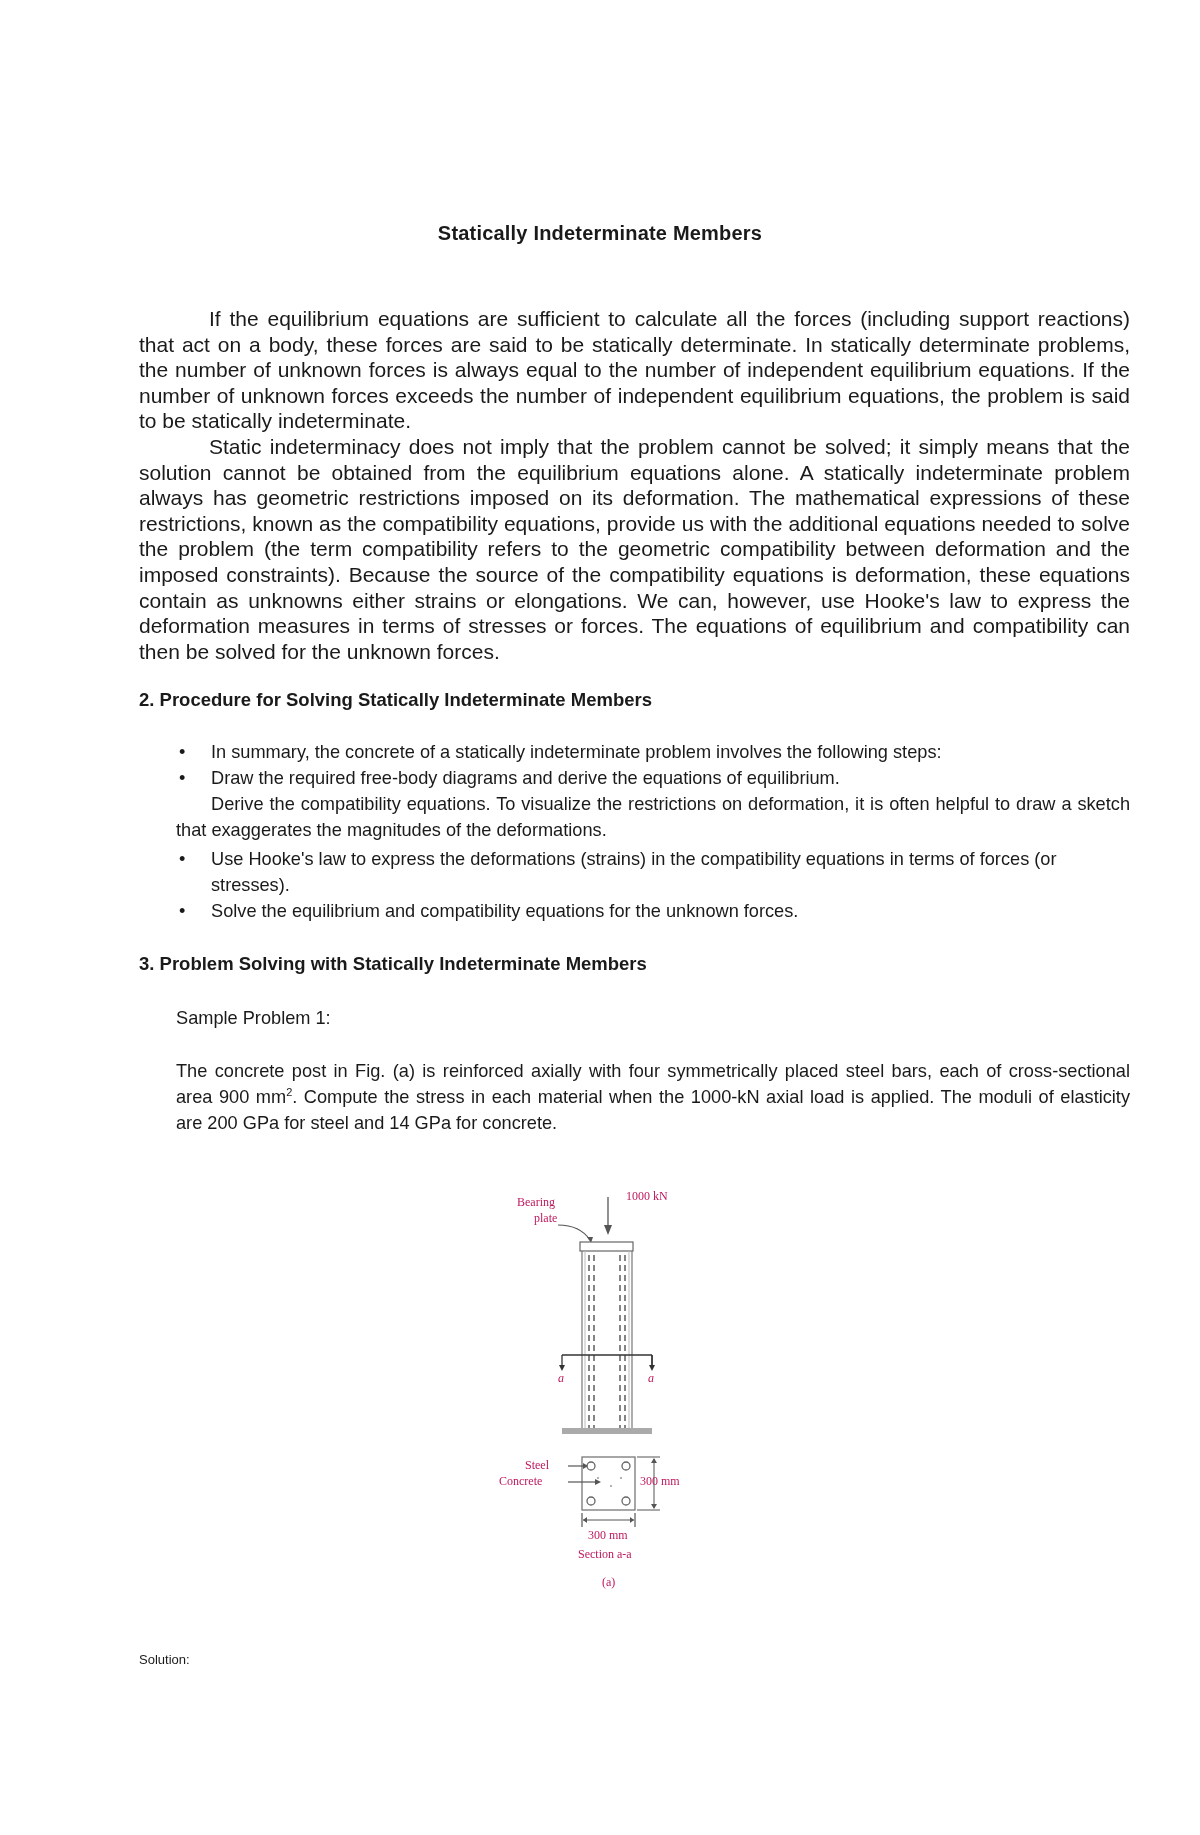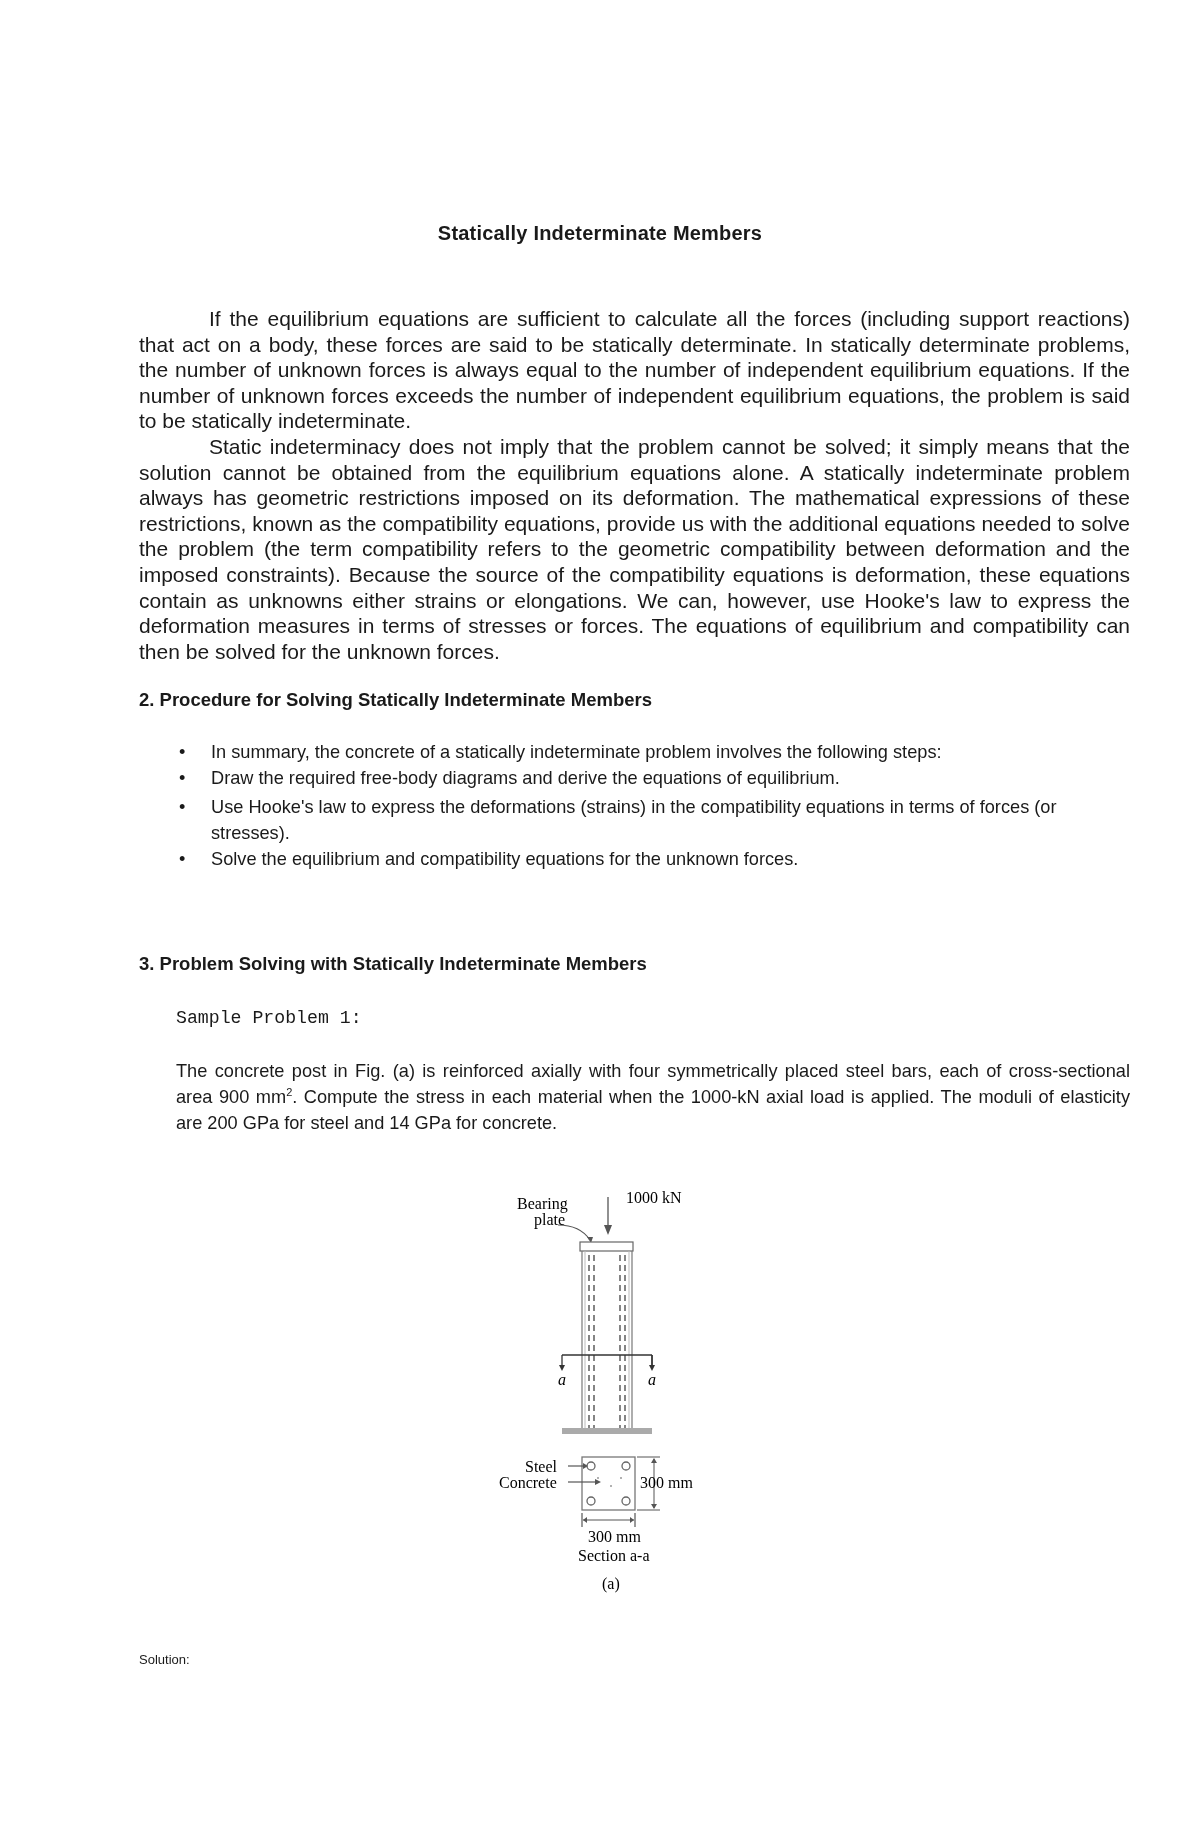--- a/index.html
+++ b/index.html
@@ -11,21 +11,21 @@
   .para { position: absolute; left: 139px; width: 991px; font-size: 21px; line-height: 25.6px;
           text-align: justify; font-stretch: condensed; }
   .para .indent { display: inline-block; width: 70px; }
   .heading { position: absolute; left: 139px; font-weight: bold; font-size: 18.5px; }
   .bullets { position: absolute; left: 139px; width: 991px; font-size: 18.2px; line-height: 26px; }
   .bullet-row { position: relative; padding-left: 72px; }
   .bullet-row .dot { position: absolute; left: 40px; top: 0; }
   .sub-para { padding-left: 37px; text-indent: 35px; text-align: justify; margin-top: 0; }
   .sample { position: absolute; left: 176px; width: 954px; font-size: 18.2px; line-height: 26px; text-align: justify; }
   .figure { position: absolute; left: 490px; top: 1195px; width: 220px; height: 430px; }
-  .fig-label { position: absolute; font-family: "Liberation Serif", "DejaVu Serif", serif; font-size: 16px; color: #000000; white-space: nowrap; }
+  .fig-label { position: absolute; font-family: "Liberation Serif", "DejaVu Serif", serif; font-size: 12px; color: #be185d; white-space: nowrap; }
   .solution { position: absolute; left: 139px; top: 1652px; font-size: 13px; }
   sup { font-size: 11px; line-height: 0; }
 </style>
 </head>
 <body>
 
 <div class="page">
 
   <div class="title">Statically Indeterminate Members</div>
 
@@ -37,33 +37,34 @@
 
   <div class="bullets" style="top:739px;">
     <div class="bullet-row">
       <span class="dot">•</span>
       <span>In summary, the concrete of a statically indeterminate problem involves the following steps:</span>
     </div>
     <div class="bullet-row">
       <span class="dot">•</span>
       <span>Draw the required free-body diagrams and derive the equations of equilibrium.</span>
     </div>
+    <div class="sub-para">Derive the compatibility equations. To visualize the restrictions on deformation, it is often helpful to draw a sketch that exaggerates the magnitudes of the deformations.</div>
     <div class="bullet-row" style="margin-top:3px;">
       <span class="dot">•</span>
       <span>Use Hooke's law to express the deformations (strains) in the compatibility equations in terms of forces (or stresses).</span>
     </div>
     <div class="bullet-row">
       <span class="dot">•</span>
       <span>Solve the equilibrium and compatibility equations for the unknown forces.</span>
     </div>
   </div>
 
   <div class="heading" style="top:953px;">3. Problem Solving with Statically Indeterminate Members</div>
 
-  <div class="sample" style="top:1005px;font-family:Liberation Mono, monospace;">Sample Problem 1:</div>
+  <div class="sample" style="top:1005px;">Sample Problem 1:</div>
 
   <div class="sample" style="top:1058px;"><span>The concrete post in Fig. (a) is reinforced axially with four symmetrically placed steel bars, each of cross-sectional area 900 mm</span><sup>2</sup><span>. Compute the stress in each material when the 1000-kN axial load is applied. The moduli of elasticity are 200 GPa for steel and 14 GPa for concrete.</span></div>
 
   <div class="figure">
     <svg width="220" height="430" viewBox="0 0 220 430">
 
       <line x1="118" y1="2" x2="118" y2="36" stroke="#555" stroke-width="1.3"></line>
       <polygon points="114,30 122,30 118,40" fill="#555"></polygon>
 
       <path d="M 68 30 Q 90 30 100 45" fill="none" stroke="#555" stroke-width="1.2"></path>

